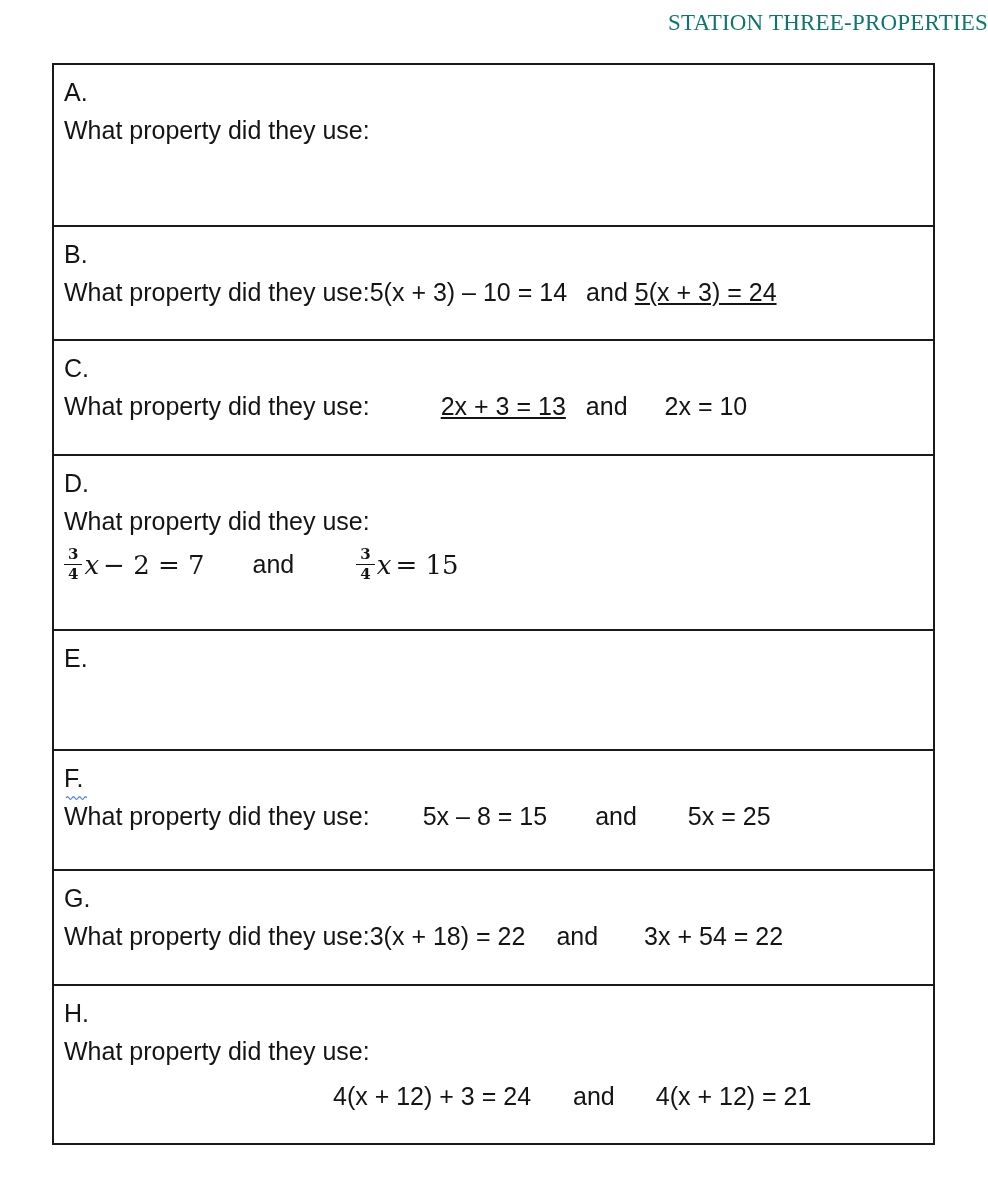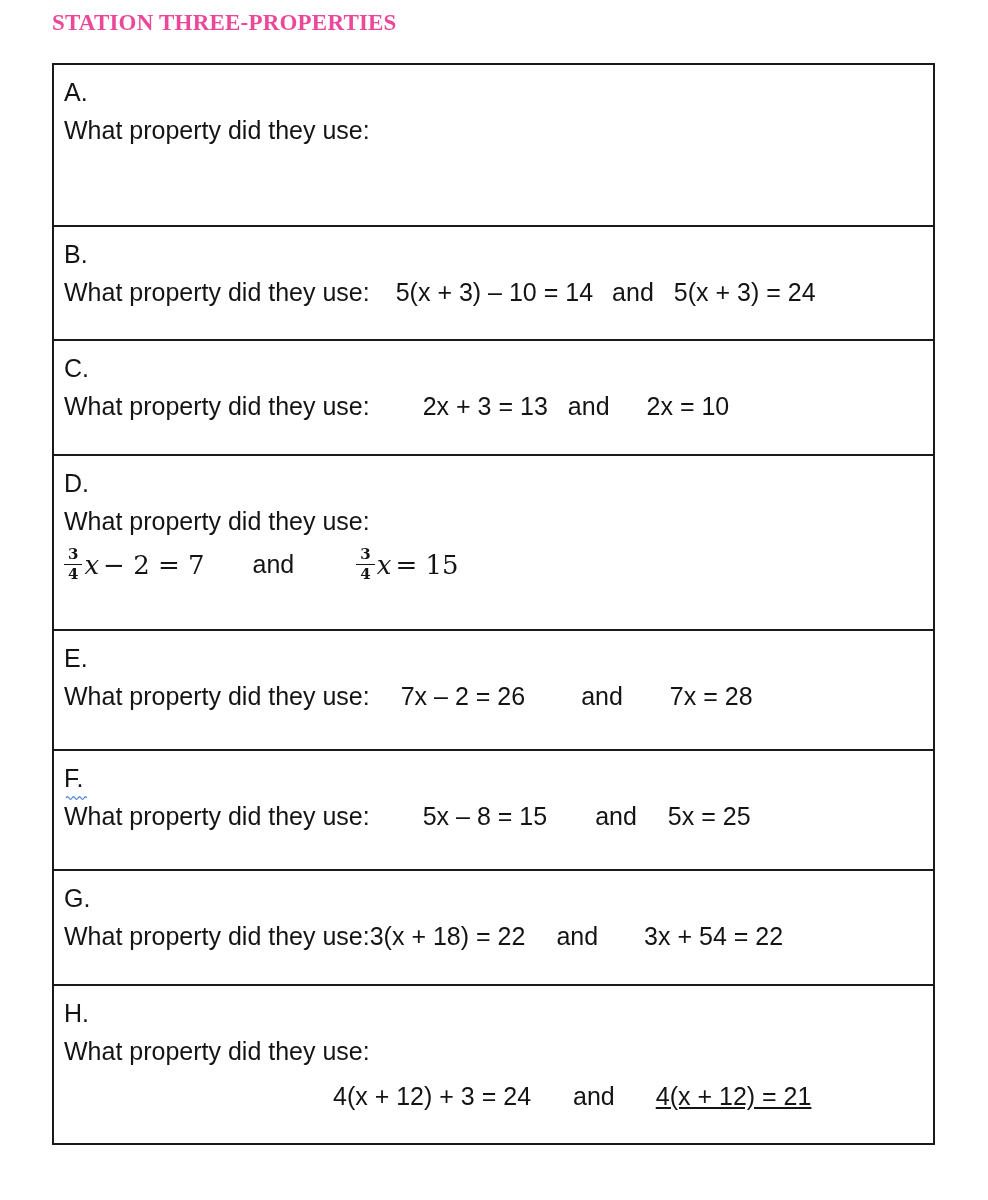--- a/index.html
+++ b/index.html
@@ -6,24 +6,25 @@
   html, body { background: #ffffff; }
   body {
     width: 988px; height: 1200px;
     font-family: "Liberation Sans", sans-serif;
     color: #141414;
     overflow: hidden;
   }
   .page { padding: 10px 0 0 52px; }
   .title {
     font-family: "Liberation Serif", serif;
-    font-weight: bold;
+    font-weight: normal;
     font-size: 23px;
     letter-spacing: 0.2px;
-    color: #ec4899;
+    color: #0f766e;
+    text-align: right;
   }
   .tbl {
     margin-top: 27px;
     width: 883px;
     border: 2px solid #1a1a1a;
   }
   .row {
     position: relative;
     border-bottom: 2px solid #1a1a1a;
     padding: 8px 10px 0 10px;
@@ -38,32 +39,32 @@
   .row-d { height: 175px; }
   .row-e { height: 120px; }
   .row-f { height: 120px; }
   .row-g { height: 115px; }
   .row-h { height: 157px; }
 
   .label { line-height: 38px; }
   .q { }
 
   
-  .row-b .eq1 { margin-left: 26px; } .row-b .conj { margin-left: 19px; } .row-b .eq2 { margin-left: 20px; }
-  .row-c .eq1 { margin-left: 53px; } .row-c .conj { margin-left: 20px; } .row-c .eq2 { margin-left: 37px; text-align: center; }
+  .row-b .eq1 { } .row-b .conj { margin-left: 19px; } .row-b .eq2 { margin-left: 7px; text-decoration: underline; }
+  .row-c .eq1 { margin-left: 71px; text-decoration: underline; } .row-c .conj { margin-left: 20px; } .row-c .eq2 { margin-left: 37px; text-align: center; }
   .row-e .eq1 { margin-left: 31px; } .row-e .conj { margin-left: 56px; } .row-e .eq2 { margin-left: 47px; }
-  .row-f .eq1 { margin-left: 53px; } .row-f .conj { margin-left: 48px; } .row-f .eq2 { margin-left: 31px; }
+  .row-f .eq1 { margin-left: 53px; } .row-f .conj { margin-left: 48px; } .row-f .eq2 { margin-left: 51px; }
   .row-g .eq1 { } .row-g .conj { margin-left: 31px; } .row-g .eq2 { margin-left: 46px; }
 
   
   .eqline { margin-top: 7px; }
   .row-a .eqline { padding-left: 176px; }
   .row-a .conj { margin-left: 58px; } .row-a .eq2 { margin-left: 42px; }
   .row-h .eqline { padding-left: 269px; }
-  .row-h .conj { margin-left: 42px; } .row-h .eq2 { margin-left: 41px; text-decoration: underline; }
+  .row-h .conj { margin-left: 42px; } .row-h .eq2 { margin-left: 41px; }
 
   
   .eqline-d {
     margin-top: 6px;
     display: flex;
     align-items: center;
     font-family: "DejaVu Serif", serif;
     font-size: 26px;
     line-height: normal;
   }
@@ -134,23 +135,20 @@
             <span class="num">3</span>
             <span class="den">4</span>
           </span>
           <span class="var">x</span>
           <span class="mrest">= 15</span>
       </div>
     </div>
 
     <div class="row row-e">
       <div class="label">E.</div>
-      <div class="line">
-        <span class="q">What property did they use:</span><span class="eq1">7x – 2 = 26</span><span class="conj">and</span><span class="eq2">7x = 28</span>
-      </div>
     </div>
 
     <div class="row row-f">
       <div class="label label-f">
         <span>F.</span>
         <svg class="squiggle" width="22" height="6" viewBox="0 0 22 6">
           <path d="M1 4 Q2.5 1.5 4 4 T7 4 T10 4 T13 4 T16 4 T19 4 T22 4" fill="none" stroke="#5b8bd9" stroke-width="1.3"></path>
         </svg>
       </div>
       <div class="line">

